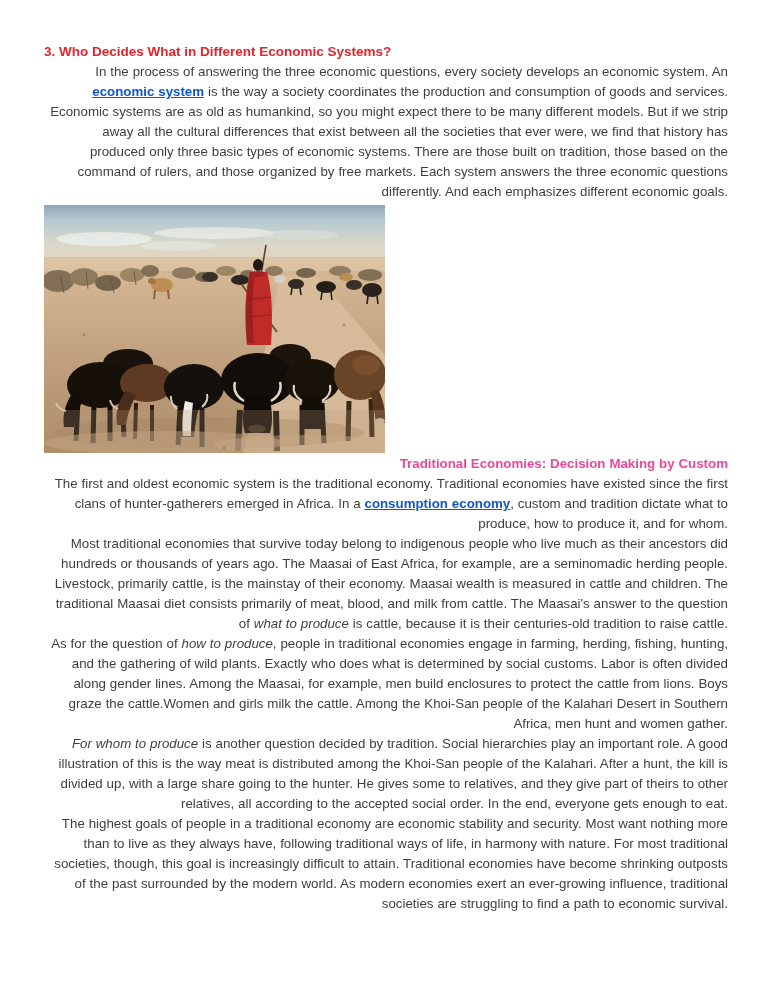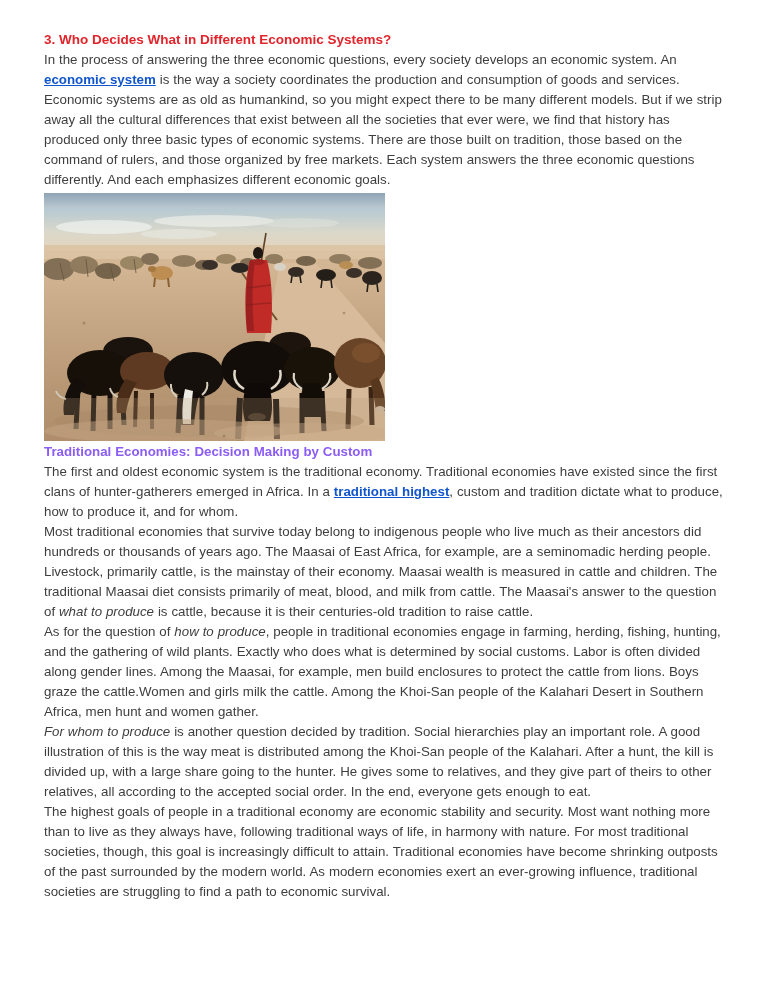--- a/index.html
+++ b/index.html
@@ -10,34 +10,35 @@
   html,body{margin:0;padding:0;}
   body{
     width:768px;height:994px;background:#ffffff;overflow:hidden;
     font-family:"Liberation Sans",sans-serif;
     color:var(--body-text);
     -webkit-font-smoothing:antialiased;
   }
   .page{
     box-sizing:border-box;
     width:768px;height:994px;
-    padding:30px 40px 0 44px;
+    padding:42px 40px 0 44px;
   }
   .title{
     margin:0;
     font-size:13.5px;line-height:20px;font-weight:bold;
     color:var(--title-red);
     width:684px;
   }
   .para,.subhead{
     margin:0;width:684px;
     font-size:13.3px;line-height:20px;
     word-spacing:0.2px;
+    text-align:right;
   }
-  .subhead{font-weight:bold;color:#8b5cf6;}
+  .subhead{font-weight:bold;color:#ec4899;}
   .para{color:var(--body-text);}
   .para em{}
   a.link{
     color:var(--link-blue);font-weight:bold;text-decoration:underline;cursor:pointer;
   }
   figure.photo{
     margin:3px 0 1px 0;padding:0;
     width:341px;height:248px;
   }
   figure.photo svg{display:block;}
@@ -174,19 +175,19 @@
 
     <rect x="0" y="205" width="341" height="43" fill="#bb9a76" opacity="0.25"></rect>
     <ellipse cx="120" cy="238" rx="120" ry="12" fill="#c3a584" opacity="0.5"></ellipse>
     <ellipse cx="260" cy="240" rx="90" ry="10" fill="#c9ab89" opacity="0.45"></ellipse>
     <circle cx="40" cy="130" r="1.5" fill="#8d7154" opacity="0.6"></circle>
     <circle cx="300" cy="120" r="1.3" fill="#8d7154" opacity="0.6"></circle>
     <circle cx="180" cy="243" r="1.5" fill="#8d7154" opacity="0.6"></circle>
   </svg>
 </figure>
       <p class="subhead">Traditional Economies: Decision Making by Custom</p>
-      <p class="para"><span>The first and oldest economic system is the traditional economy. Traditional economies have existed since the first clans of hunter-gatherers emerged in Africa. In a </span><a href="#" class="link">traditional highest</a><span>, custom and tradition dictate what to produce, how to produce it, and for whom.</span></p>
+      <p class="para"><span>The first and oldest economic system is the traditional economy. Traditional economies have existed since the first clans of hunter-gatherers emerged in Africa. In a </span><a href="#" class="link">consumption economy</a><span>, custom and tradition dictate what to produce, how to produce it, and for whom.</span></p>
       <p class="para"><span>Most traditional economies that survive today belong to indigenous people who live much as their ancestors did hundreds or thousands of years ago. The Maasai of East Africa, for example, are a seminomadic herding people. Livestock, primarily cattle, is the mainstay of their economy. Maasai wealth is measured in cattle and children. The traditional Maasai diet consists primarily of meat, blood, and milk from cattle. The Maasai's answer to the question of </span><em>what to produce</em><span> is cattle, because it is their centuries-old tradition to raise cattle.</span></p>
       <p class="para"><span>As for the question of </span><em>how to produce</em><span>, people in traditional economies engage in farming, herding, fishing, hunting, and the gathering of wild plants. Exactly who does what is determined by social customs. Labor is often divided along gender lines. Among the Maasai, for example, men build enclosures to protect the cattle from lions. Boys graze the cattle.Women and girls milk the cattle. Among the Khoi-San people of the Kalahari Desert in Southern Africa, men hunt and women gather.</span></p>
       <p class="para"><em>For whom to produce</em><span> is another question decided by tradition. Social hierarchies play an important role. A good illustration of this is the way meat is distributed among the Khoi-San people of the Kalahari. After a hunt, the kill is divided up, with a large share going to the hunter. He gives some to relatives, and they give part of theirs to other relatives, all according to the accepted social order. In the end, everyone gets enough to eat.</span></p>
       <p class="para"><span>The highest goals of people in a traditional economy are economic stability and security. Most want nothing more than to live as they always have, following traditional ways of life, in harmony with nature. For most traditional societies, though, this goal is increasingly difficult to attain. Traditional economies have become shrinking outposts of the past surrounded by the modern world. As modern economies exert an ever-growing influence, traditional societies are struggling to find a path to economic survival.</span></p>
     </div>
 </div>
 
 </body></html>

